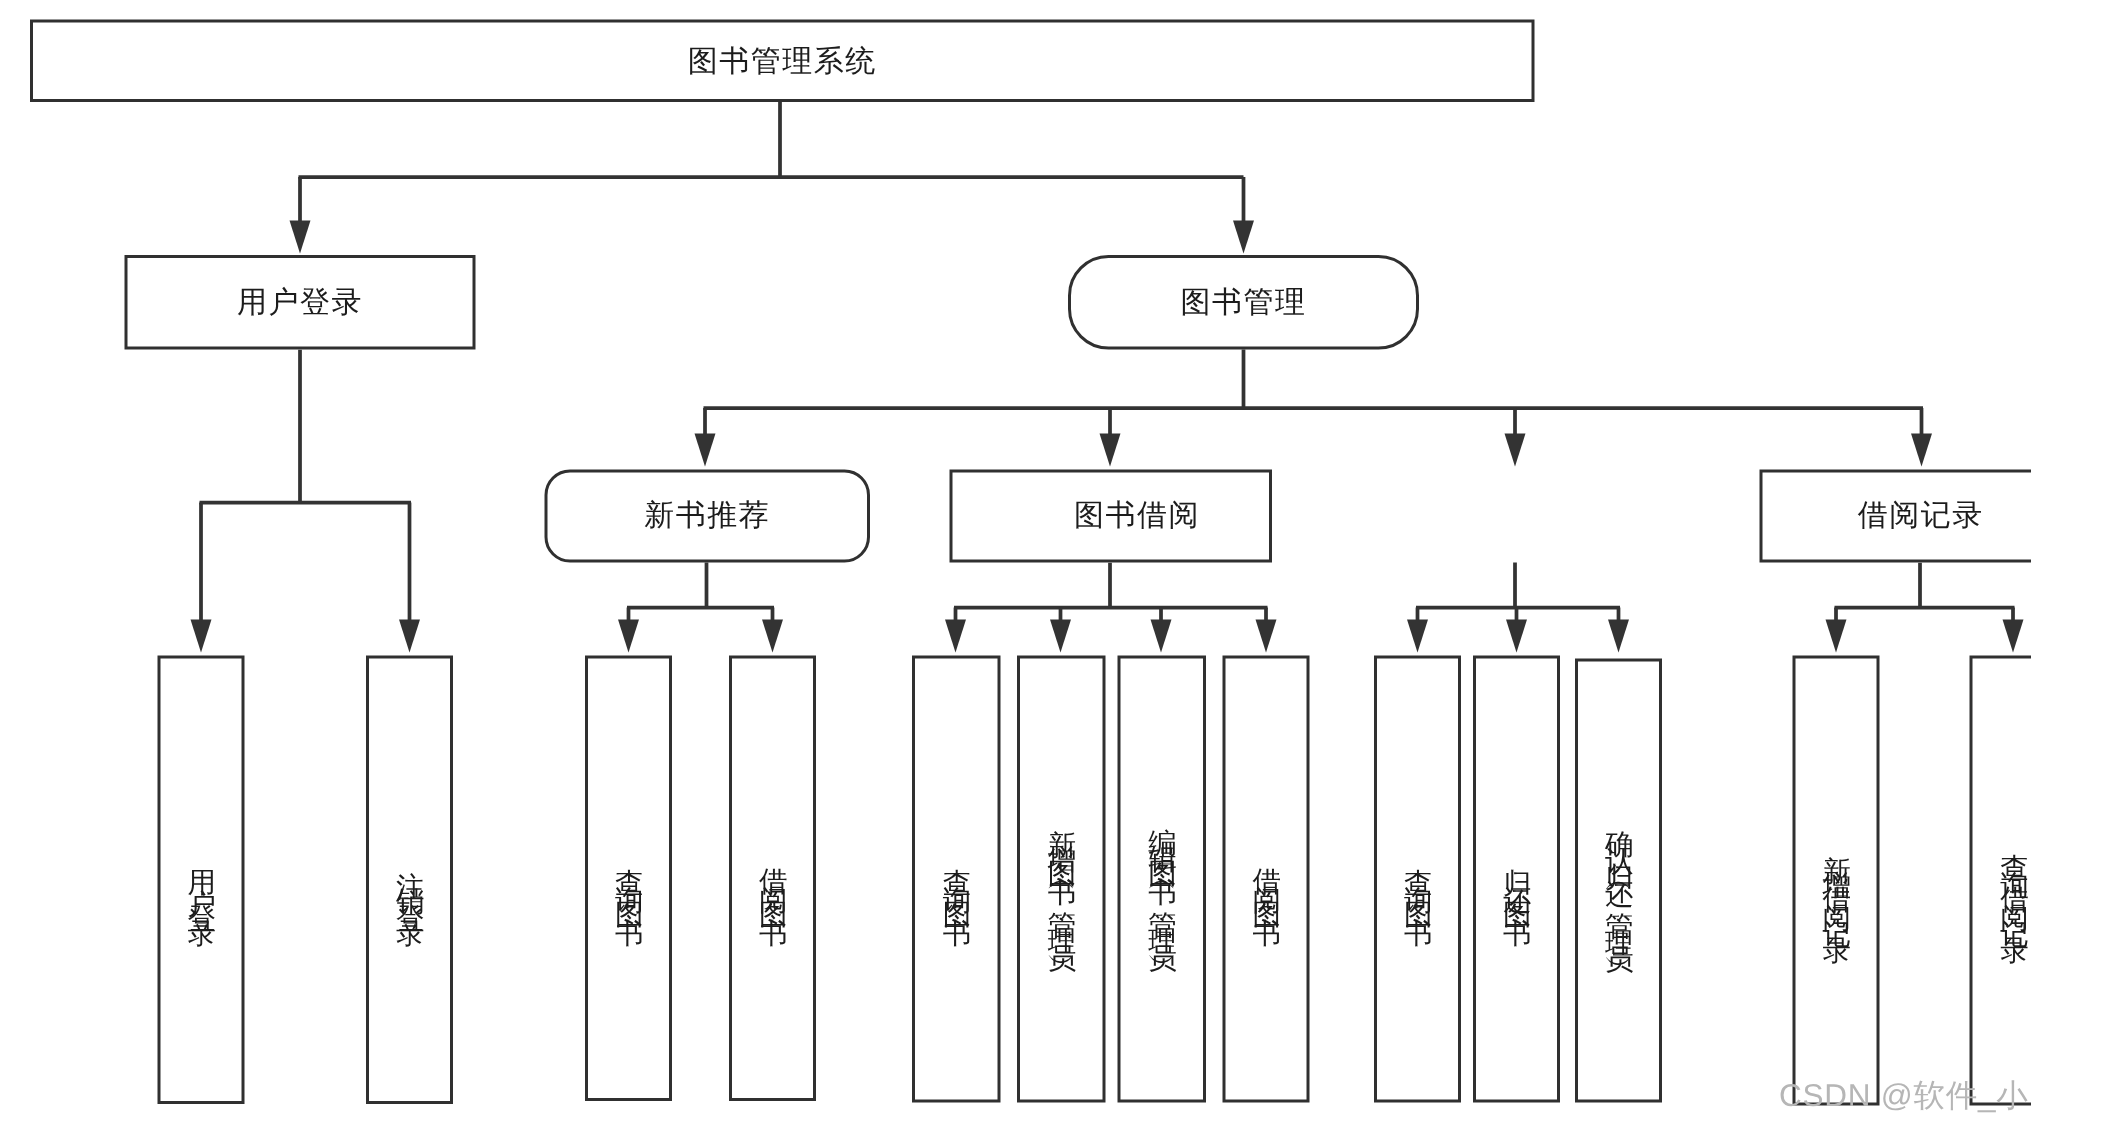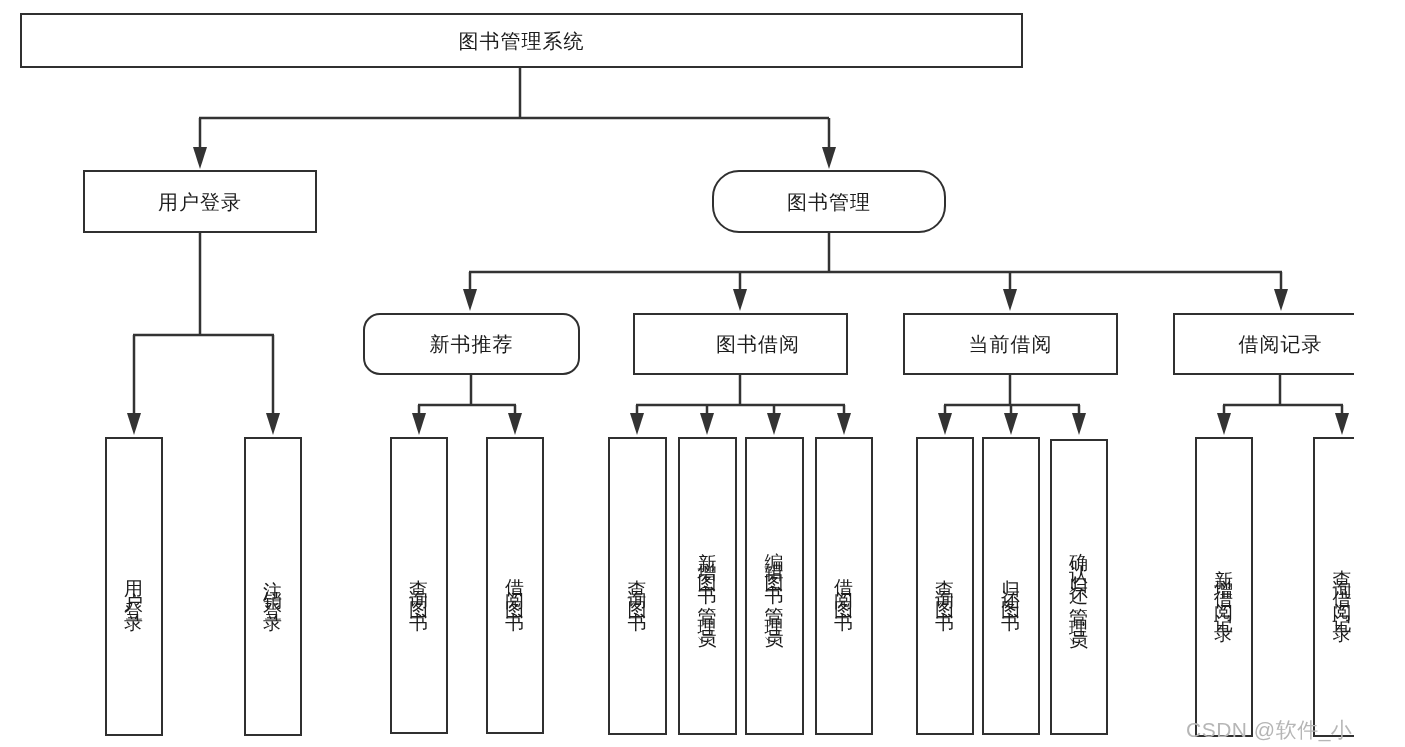--- a/index.html
+++ b/index.html
@@ -142,23 +142,20 @@
   <div class="node horiz" style="left:712px; top:170px; width:234px; height:63px;border-radius:27px;">
     <span>图书管理</span>
   </div>
 
   <div class="node horiz" style="left:363px; top:313px; width:217px; height:62px;border-radius:17px;">
     <span>新书推荐</span>
   </div>
   <div class="node horiz" style="left:633px; top:313px; width:215px; height:62px;padding-left:35px;">
     <span>图书借阅</span>
   </div>
-  <div class="node horiz" style="left:903px; top:313px; width:215px; height:62px;">
-    <span>当前借阅</span>
-  </div>
   <div class="node horiz" style="left:1173px; top:313px; width:215px; height:62px;">
     <span>借阅记录</span>
   </div>
 
   <div class="node vert" style="left:105px; top:437px; width:58px; height:299px;">
     <span>用户登录</span>
   </div>
   <div class="node vert" style="left:244px; top:437px; width:58px; height:299px;">
     <span>注销登录</span>
   </div>

